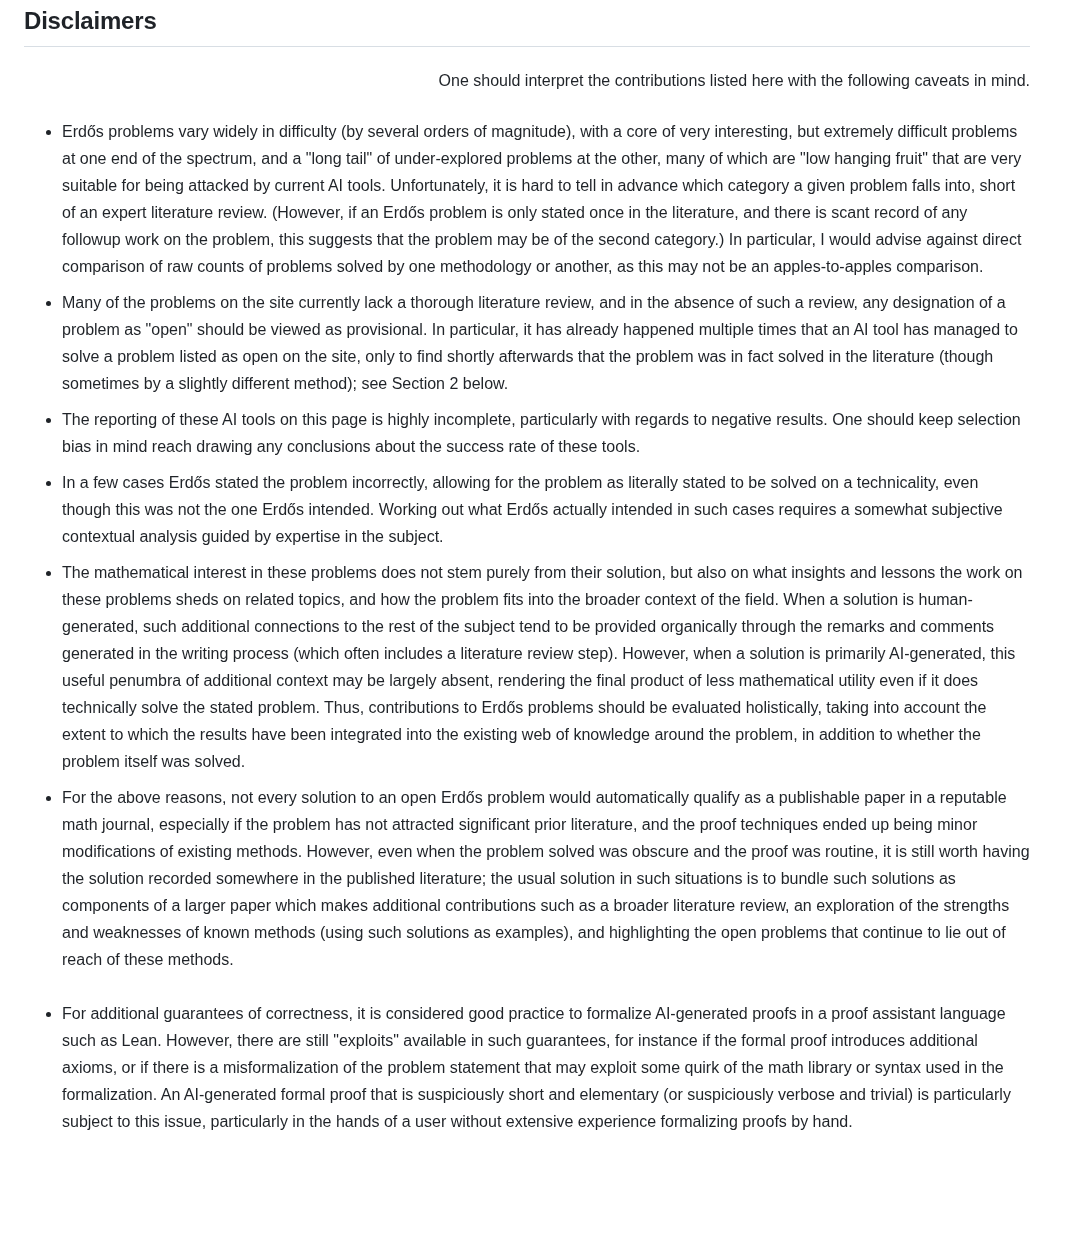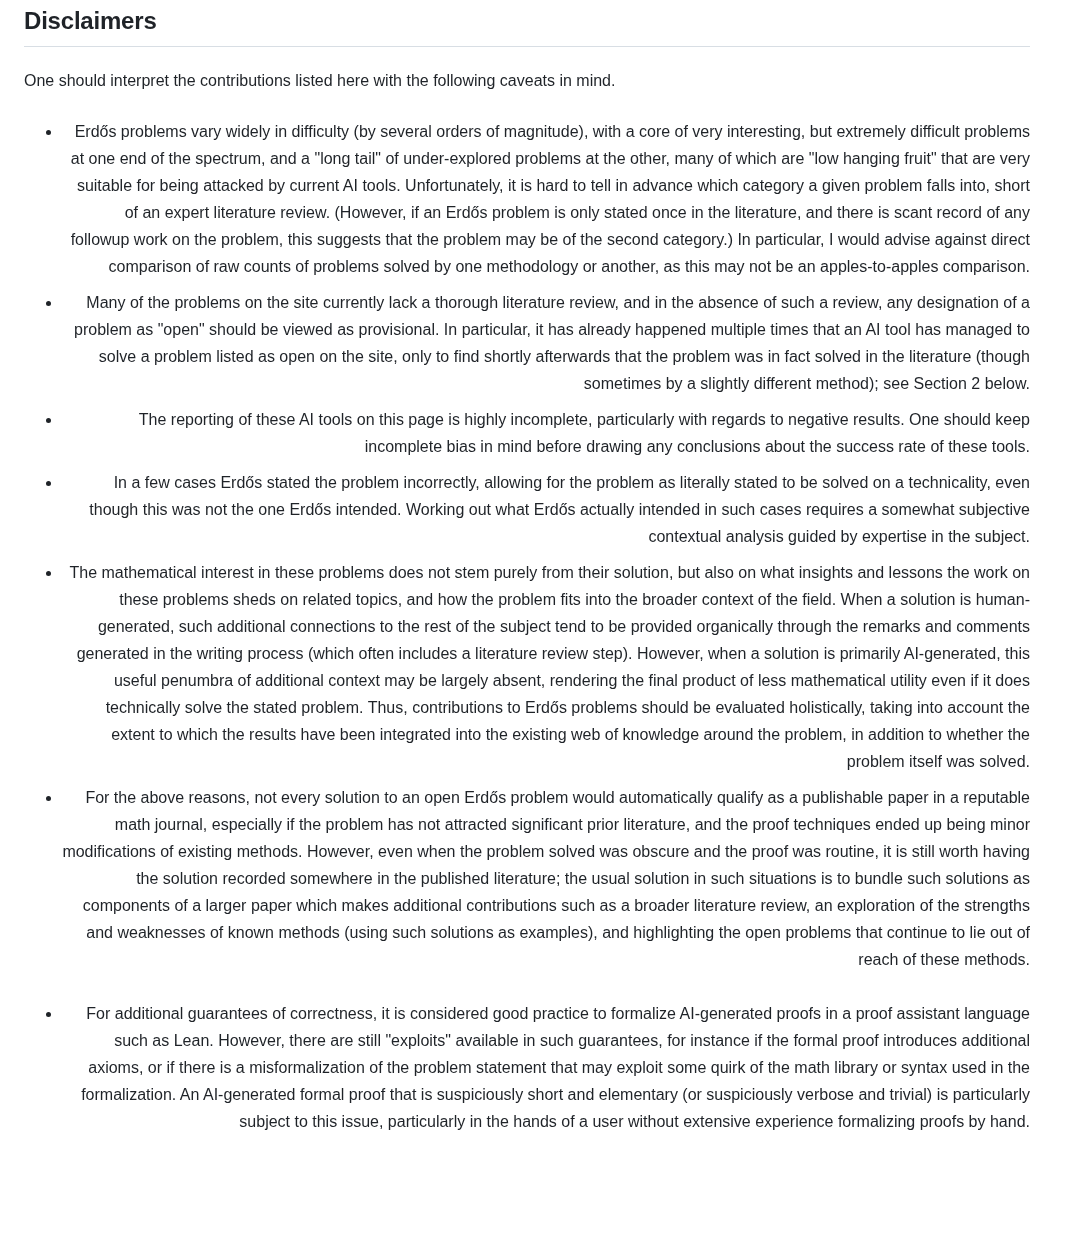--- a/index.html
+++ b/index.html
@@ -23,26 +23,26 @@
     padding: 2px 0 10px 0;
     font-size: 24px;
     line-height: 30px;
     font-weight: 700;
     letter-spacing: -0.2px;
     color: #1f2328;
     border-bottom: 1px solid #d8dee4;
   }
   p.intro {
     margin: 20px 0 24px 0;
+    text-align: right;
   }
   ul.disclaimer-list {
     margin: 0;
     padding: 0 0 0 38px;
     list-style-type: disc;
-    text-align: right;
   }
   ul.disclaimer-list li {
     margin: 0 0 9px 0;
     padding-left: 0;
   }
   ul.disclaimer-list li::marker {
     color: #1f2328;
     font-size: 15px;
   }
   ul.disclaimer-list li:last-child {
@@ -54,19 +54,19 @@
 <body>
 
 <div class="page">
   <h1 class="doc-title">Disclaimers</h1>
 
   <p class="intro">One should interpret the contributions listed here with the following caveats in mind.</p>
 
   <ul class="disclaimer-list">
     <li>Erdős problems vary widely in difficulty (by several orders of magnitude), with a core of very interesting, but extremely difficult problems at one end of the spectrum, and a "long tail" of under-explored problems at the other, many of which are "low hanging fruit" that are very suitable for being attacked by current AI tools. Unfortunately, it is hard to tell in advance which category a given problem falls into, short of an expert literature review. (However, if an Erdős problem is only stated once in the literature, and there is scant record of any followup work on the problem, this suggests that the problem may be of the second category.) In particular, I would advise against direct comparison of raw counts of problems solved by one methodology or another, as this may not be an apples-to-apples comparison.</li>
     <li>Many of the problems on the site currently lack a thorough literature review, and in the absence of such a review, any designation of a problem as "open" should be viewed as provisional. In particular, it has already happened multiple times that an AI tool has managed to solve a problem listed as open on the site, only to find shortly afterwards that the problem was in fact solved in the literature (though sometimes by a slightly different method); see Section 2 below.</li>
-    <li>The reporting of these AI tools on this page is highly incomplete, particularly with regards to negative results. One should keep incomplete bias in mind before drawing any conclusions about the success rate of these tools.</li>
+    <li>The reporting of these AI tools on this page is highly incomplete, particularly with regards to negative results. One should keep selection bias in mind reach drawing any conclusions about the success rate of these tools.</li>
     <li>In a few cases Erdős stated the problem incorrectly, allowing for the problem as literally stated to be solved on a technicality, even though this was not the one Erdős intended. Working out what Erdős actually intended in such cases requires a somewhat subjective contextual analysis guided by expertise in the subject.</li>
     <li>The mathematical interest in these problems does not stem purely from their solution, but also on what insights and lessons the work on these problems sheds on related topics, and how the problem fits into the broader context of the field. When a solution is human-generated, such additional connections to the rest of the subject tend to be provided organically through the remarks and comments generated in the writing process (which often includes a literature review step). However, when a solution is primarily AI-generated, this useful penumbra of additional context may be largely absent, rendering the final product of less mathematical utility even if it does technically solve the stated problem. Thus, contributions to Erdős problems should be evaluated holistically, taking into account the extent to which the results have been integrated into the existing web of knowledge around the problem, in addition to whether the problem itself was solved.</li>
     <li>For the above reasons, not every solution to an open Erdős problem would automatically qualify as a publishable paper in a reputable math journal, especially if the problem has not attracted significant prior literature, and the proof techniques ended up being minor modifications of existing methods. However, even when the problem solved was obscure and the proof was routine, it is still worth having the solution recorded somewhere in the published literature; the usual solution in such situations is to bundle such solutions as components of a larger paper which makes additional contributions such as a broader literature review, an exploration of the strengths and weaknesses of known methods (using such solutions as examples), and highlighting the open problems that continue to lie out of reach of these methods.</li>
     <li>For additional guarantees of correctness, it is considered good practice to formalize AI-generated proofs in a proof assistant language such as Lean. However, there are still "exploits" available in such guarantees, for instance if the formal proof introduces additional axioms, or if there is a misformalization of the problem statement that may exploit some quirk of the math library or syntax used in the formalization. An AI-generated formal proof that is suspiciously short and elementary (or suspiciously verbose and trivial) is particularly subject to this issue, particularly in the hands of a user without extensive experience formalizing proofs by hand.</li>
   </ul>
 </div>
 
 </body></html>

